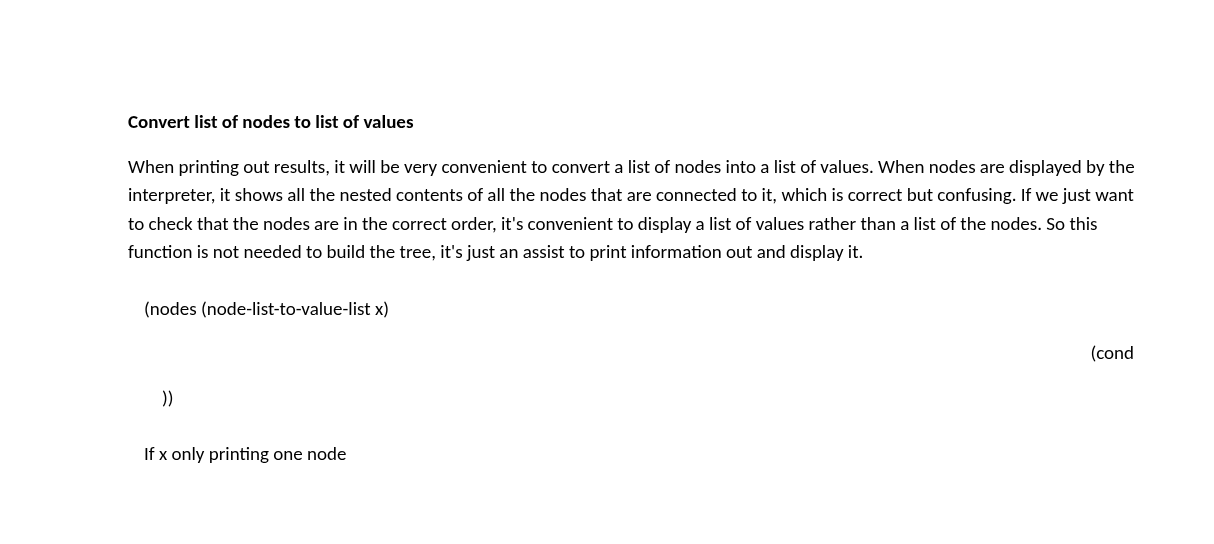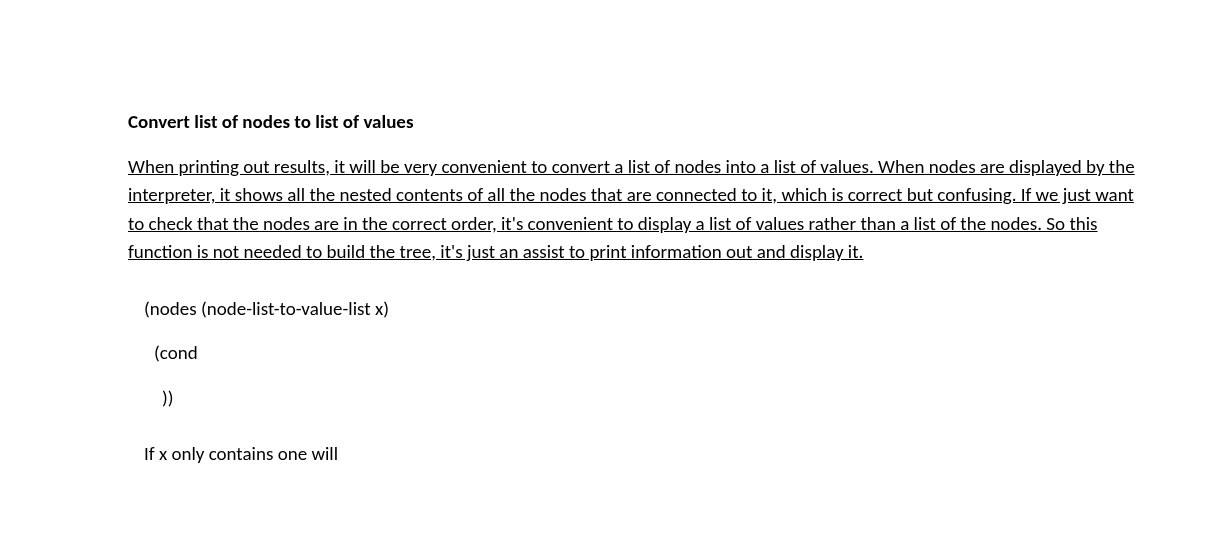--- a/index.html
+++ b/index.html
@@ -16,31 +16,31 @@
       width: 1214px;
       height: 544px;
       padding: 60px 80px 40px 80px;
     }
     .heading {
       font-weight: bold;
       margin-bottom: 0;
     }
     .paragraph {
       margin-bottom: 28px;
-      text-decoration: underline;
     }
     .code-block {
       margin-bottom: 28px;
       font-family: Calibri, "Segoe UI", Arial, sans-serif;
     }
     .code-line-1 {
       padding-left: 0;
     }
     .code-line-2 {
       padding-left: 10px;
+      text-align: right;
     }
     .code-line-3 {
       padding-left: 18px;
     }
     .pseudo-block {
     }
     .pseudo-line-1 {
       padding-left: 0;
     }
     .pseudo-line-2 {
@@ -57,14 +57,14 @@
 
 <div class="paragraph">When printing out results, it will be very convenient to convert a list of nodes into a list of values. When nodes are displayed by the interpreter, it shows all the nested contents of all the nodes that are connected to it, which is correct but confusing. If we just want to check that the nodes are in the correct order, it's convenient to display a list of values rather than a list of the nodes. So this function is not needed to build the tree, it's just an assist to print information out and display it.</div>
 
 <div class="code-block">
   <div class="code-line-1">(nodes (node-list-to-value-list x)</div>
   <div class="code-line-2">(cond</div>
   <div class="code-line-3">))</div>
 </div>
 
 <div class="pseudo-block">
-  <div class="pseudo-line-1">If x only contains one will</div>
+  <div class="pseudo-line-1">If x only printing one node</div>
 </div>
 
 </body></html>

